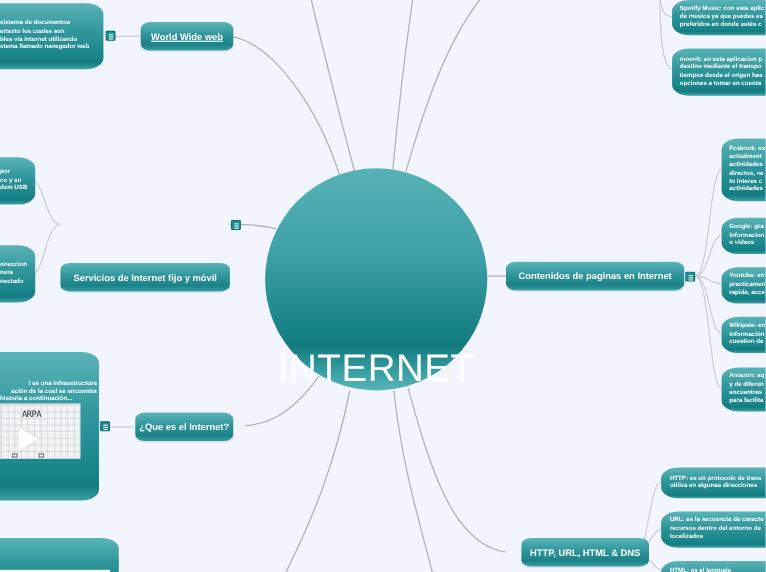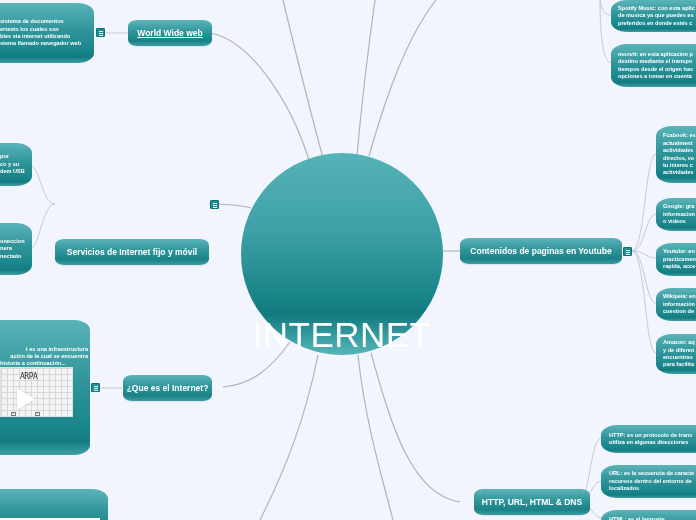--- a/index.html
+++ b/index.html
@@ -160,21 +160,21 @@
     <i></i>
   </div>
 <div class="topic" style="left:123px;top:375px;width:89px;">
   <span>¿Que es el Internet?</span>
 </div>
 
 <div class="note" style="left:-30px;top:489px;width:138px;height:50px;"></div>
 <div style="position:absolute;left:0;top:518px;width:100px;height:6px;background:#fff;"></div>
 
 <div class="topic" style="left:460px;top:238px;width:162px;">
-  <span>Contenidos de paginas en Youtube</span>
+  <span>Contenidos de paginas en Internet</span>
 </div>
 <div class="note-icon" style="left:623px;top:247px;">
     <i></i>
     <i></i>
     <i></i>
   </div>
 
 <div class="note left" style="left:611px;top:0px;width:110px;height:32px;padding-left:7px;">
   <p>Spotify Music: con esta aplic</p>
   <p>de musica ya que puedes es</p>

